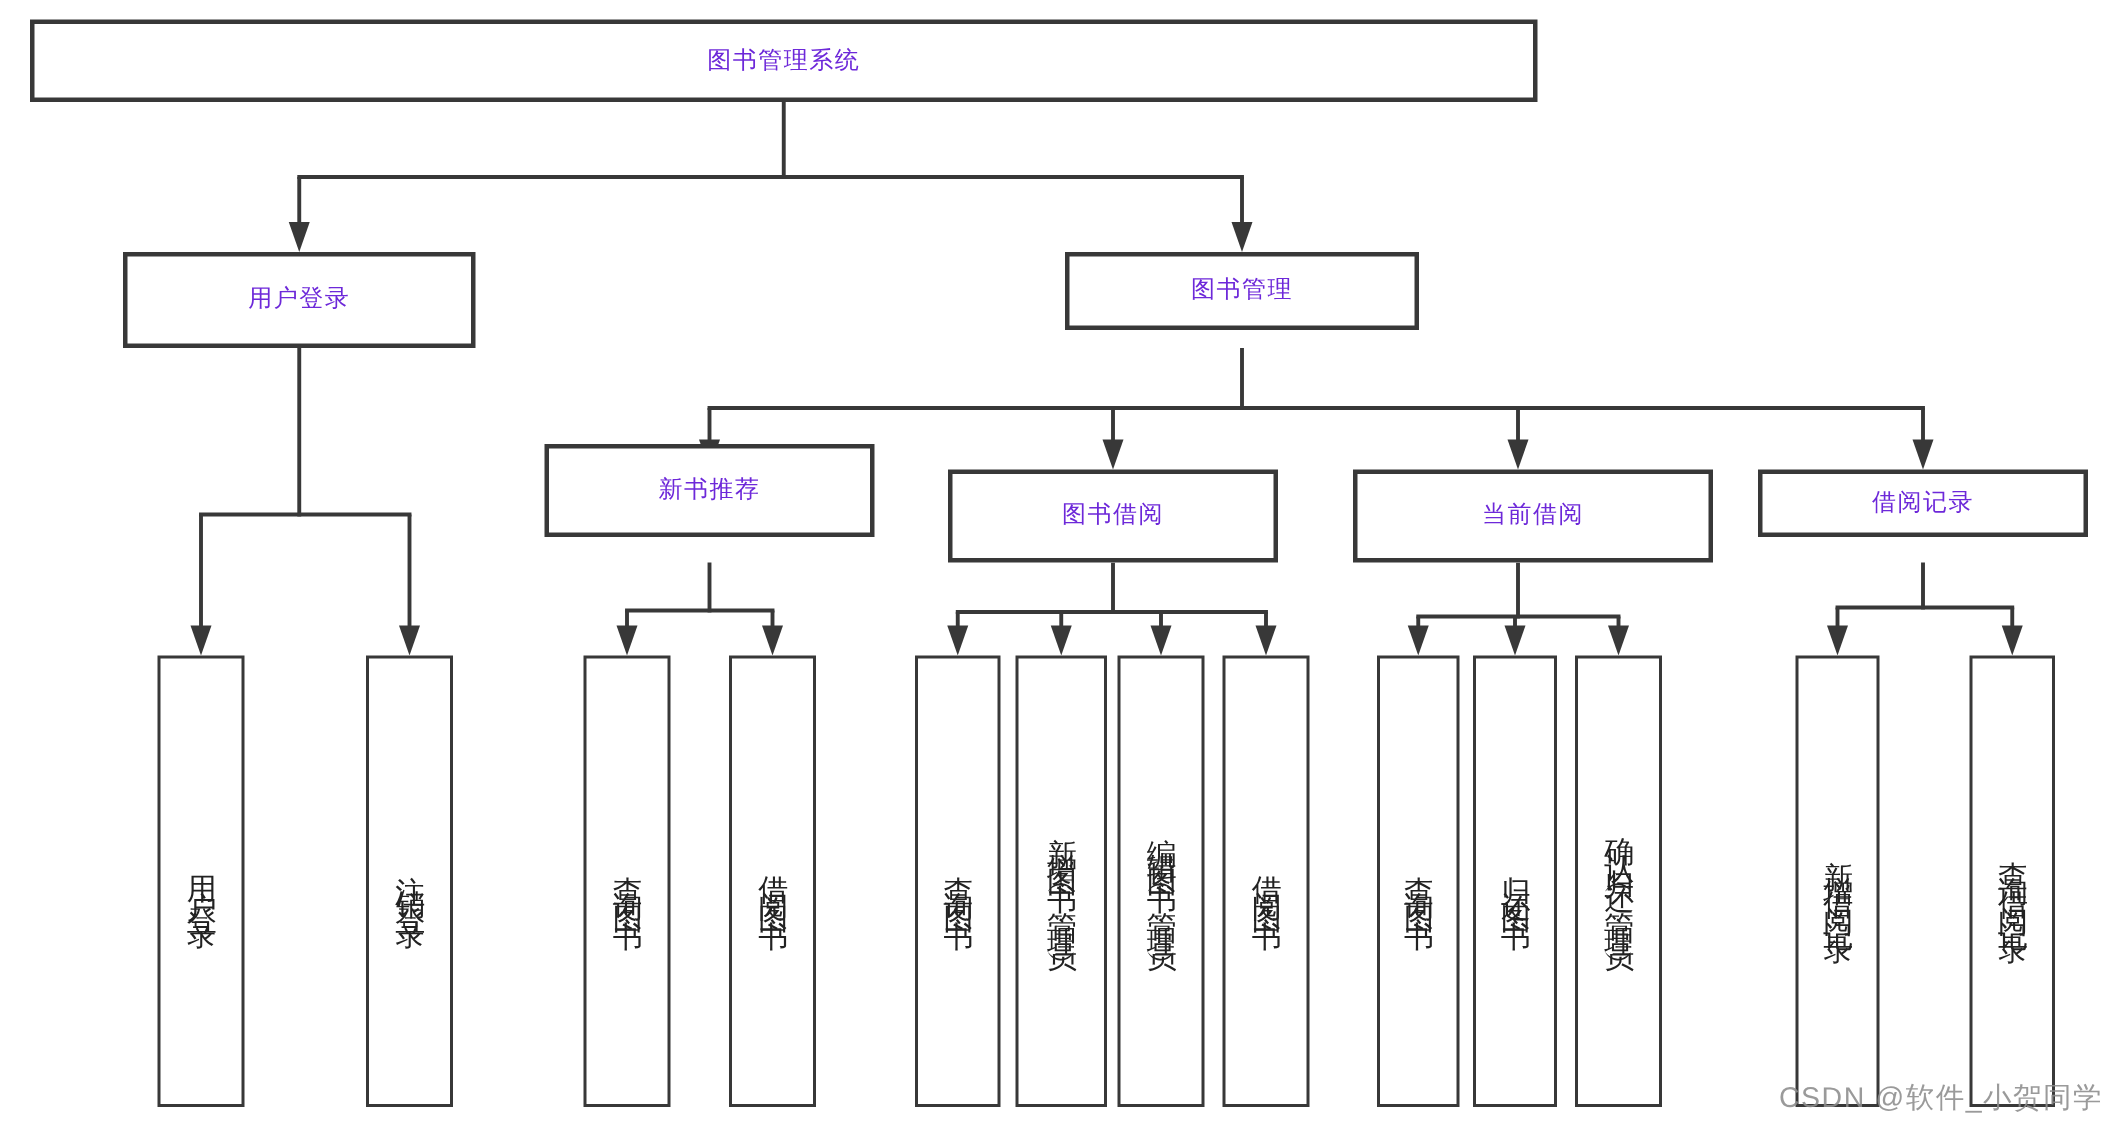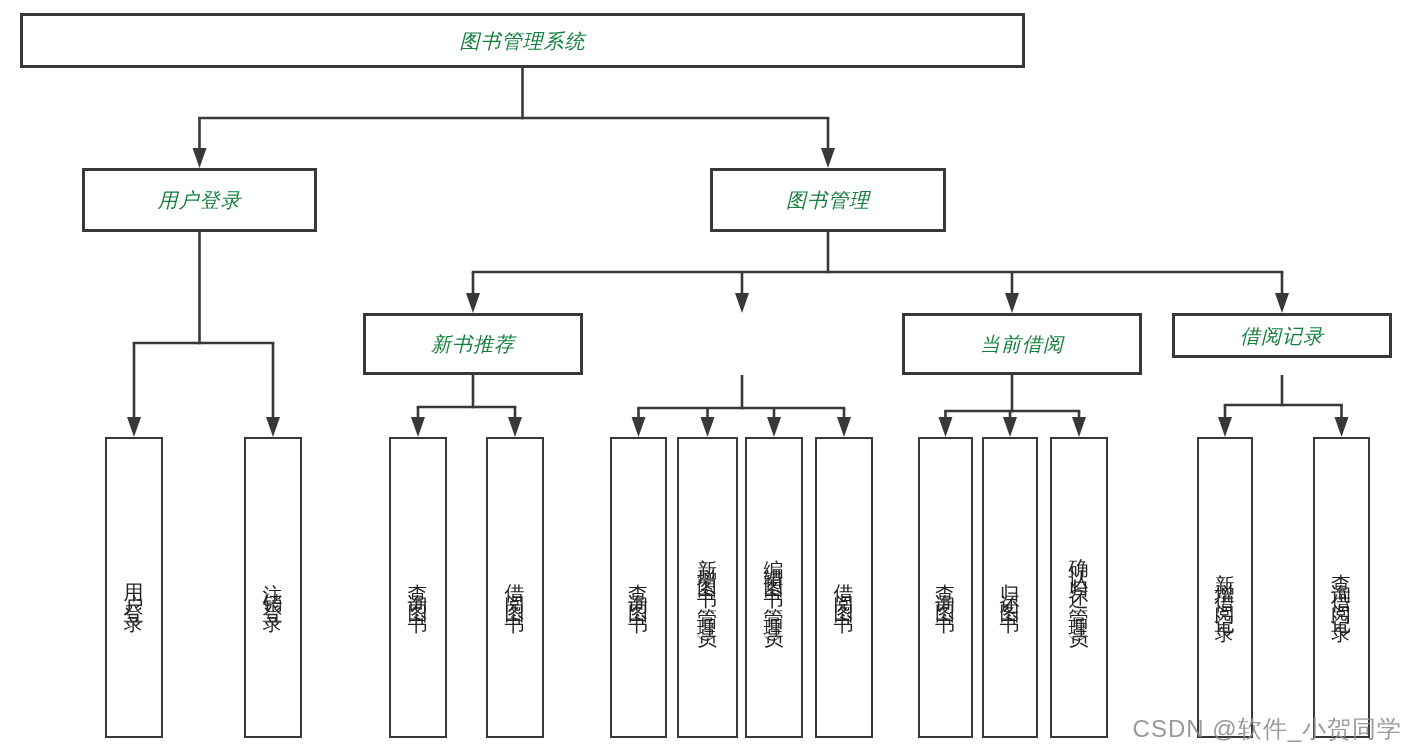--- a/index.html
+++ b/index.html
@@ -10,36 +10,36 @@
     overflow:hidden;
     font-family:"Liberation Sans","DejaVu Sans",sans-serif;
   }
   #connector-layer{position:absolute;left:0;top:0;z-index:1;}
   .hbox{
     position:absolute;box-sizing:border-box;z-index:2;
     background:#ffffff;border:3px solid #383838;
     display:flex;align-items:center;justify-content:center;
   }
   .hbox span{
-    font-size:20px;color:#15803d;letter-spacing:1px;
-    white-space:nowrap;line-height:1;font-style:italic;
+    font-size:16px;color:#6d28d9;letter-spacing:1px;
+    white-space:nowrap;line-height:1;
   }
   .vbox{
     position:absolute;box-sizing:border-box;z-index:2;
     background:#ffffff;border:2.5px solid #383838;
     display:flex;align-items:center;justify-content:center;
   }
   .vbox span{
     writing-mode:vertical-rl;text-orientation:mixed;
     font-size:20px;color:#222222;letter-spacing:10px;
     line-height:1;white-space:nowrap;
   }
   #watermark{
     position:absolute;right:3px;bottom:2px;z-index:5;
-    font-size:24px;color:rgba(140,140,140,0.88);
+    font-size:19px;color:rgba(140,140,140,0.88);
     letter-spacing:1px;white-space:nowrap;
   }
 </style>
 </head>
 <body>
 
 <div id="stage">
 
   <svg id="connector-layer" width="1405" height="747" viewBox="0 0 1405 747">
       <line x1="522.5" y1="68" x2="522.5" y2="119.3" stroke="#383838" stroke-width="2.6"></line>
@@ -96,26 +96,29 @@
       <polygon points="1334.5,417 1348.5,417 1341.5,437" fill="#383838"></polygon>
     </svg>
 
   <div class="hbox" style="left:20px;top:13px;width:1005px;height:55px;">
     <span>图书管理系统</span>
   </div>
 
   <div class="hbox" style="left:82px;top:168px;width:235px;height:64px;">
     <span>用户登录</span>
   </div>
-  <div class="hbox" style="left:710px;top:168px;width:236px;height:64px;">
+  <div class="hbox" style="left:710px;top:168px;width:236px;height:52px;">
     <span>图书管理</span>
   </div>
 
-  <div class="hbox" style="left:363px;top:313px;width:220px;height:62px;">
+  <div class="hbox" style="left:363px;top:296px;width:220px;height:62px;">
     <span>新书推荐</span>
+  </div>
+  <div class="hbox" style="left:632px;top:313px;width:220px;height:62px;">
+    <span>图书借阅</span>
   </div>
   <div class="hbox" style="left:902px;top:313px;width:240px;height:62px;">
     <span>当前借阅</span>
   </div>
   <div class="hbox" style="left:1172px;top:313px;width:220px;height:45px;">
     <span>借阅记录</span>
   </div>
 
   <div class="vbox" style="left:105px;top:437px;width:58px;height:301px;">
     <span>用户登录</span>

